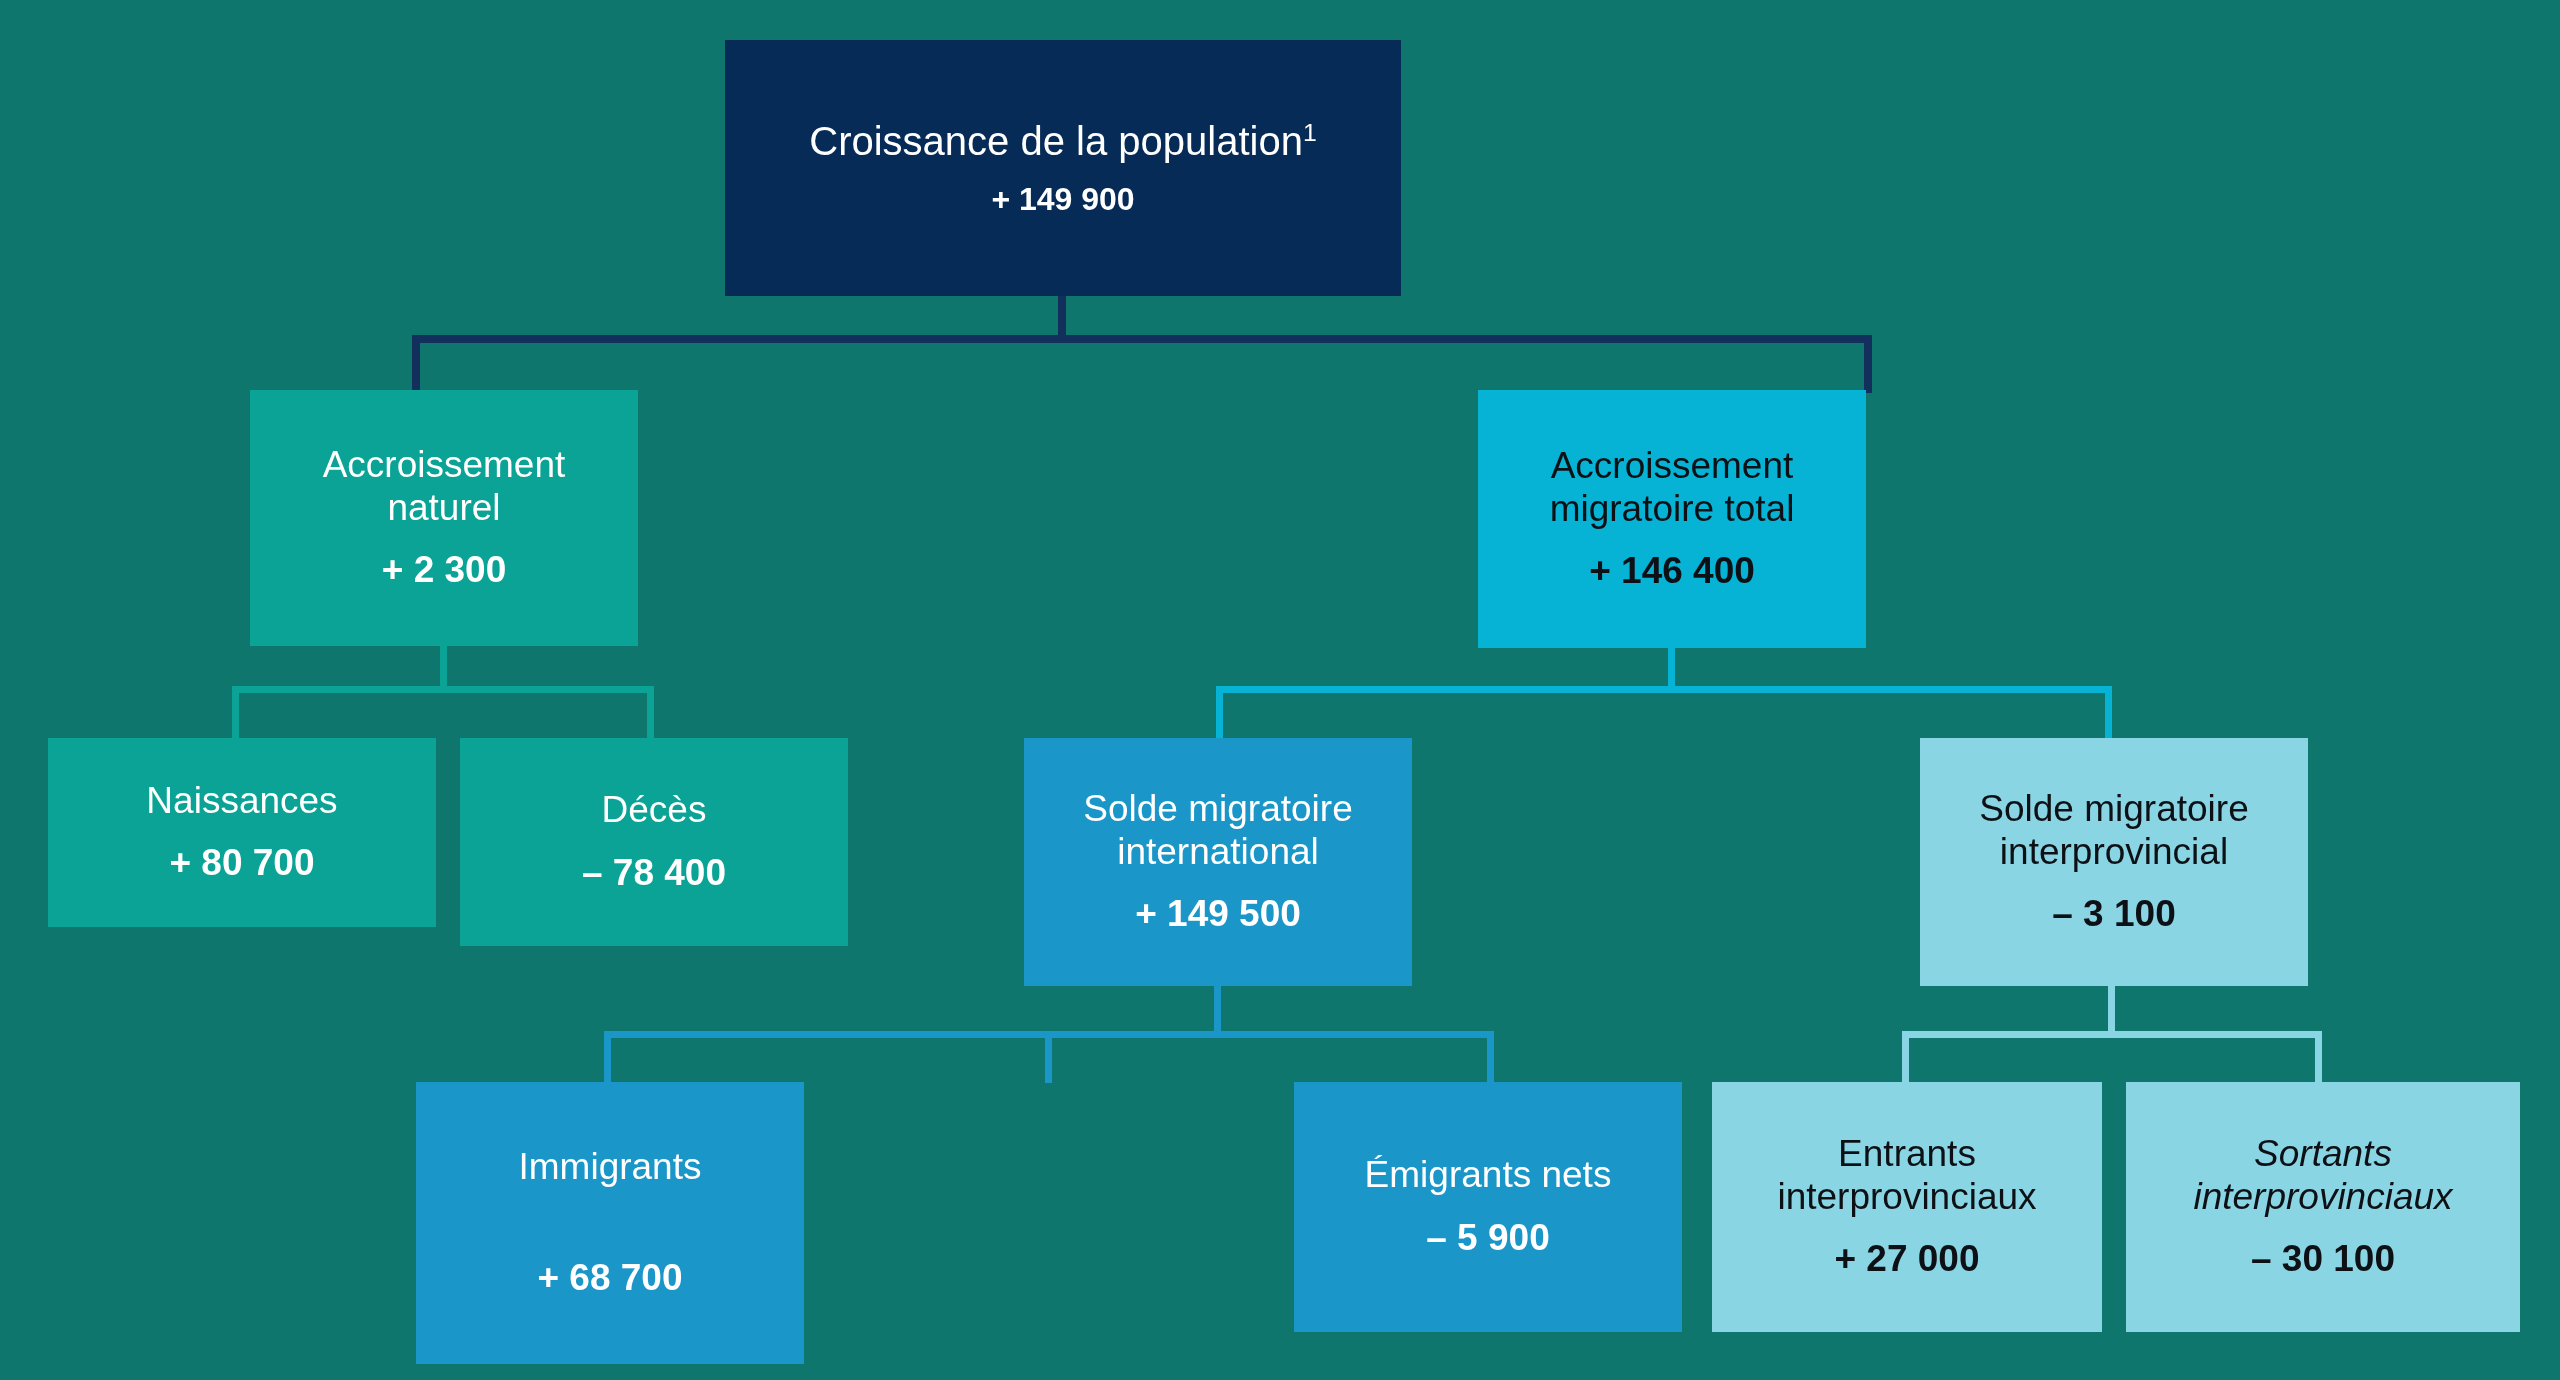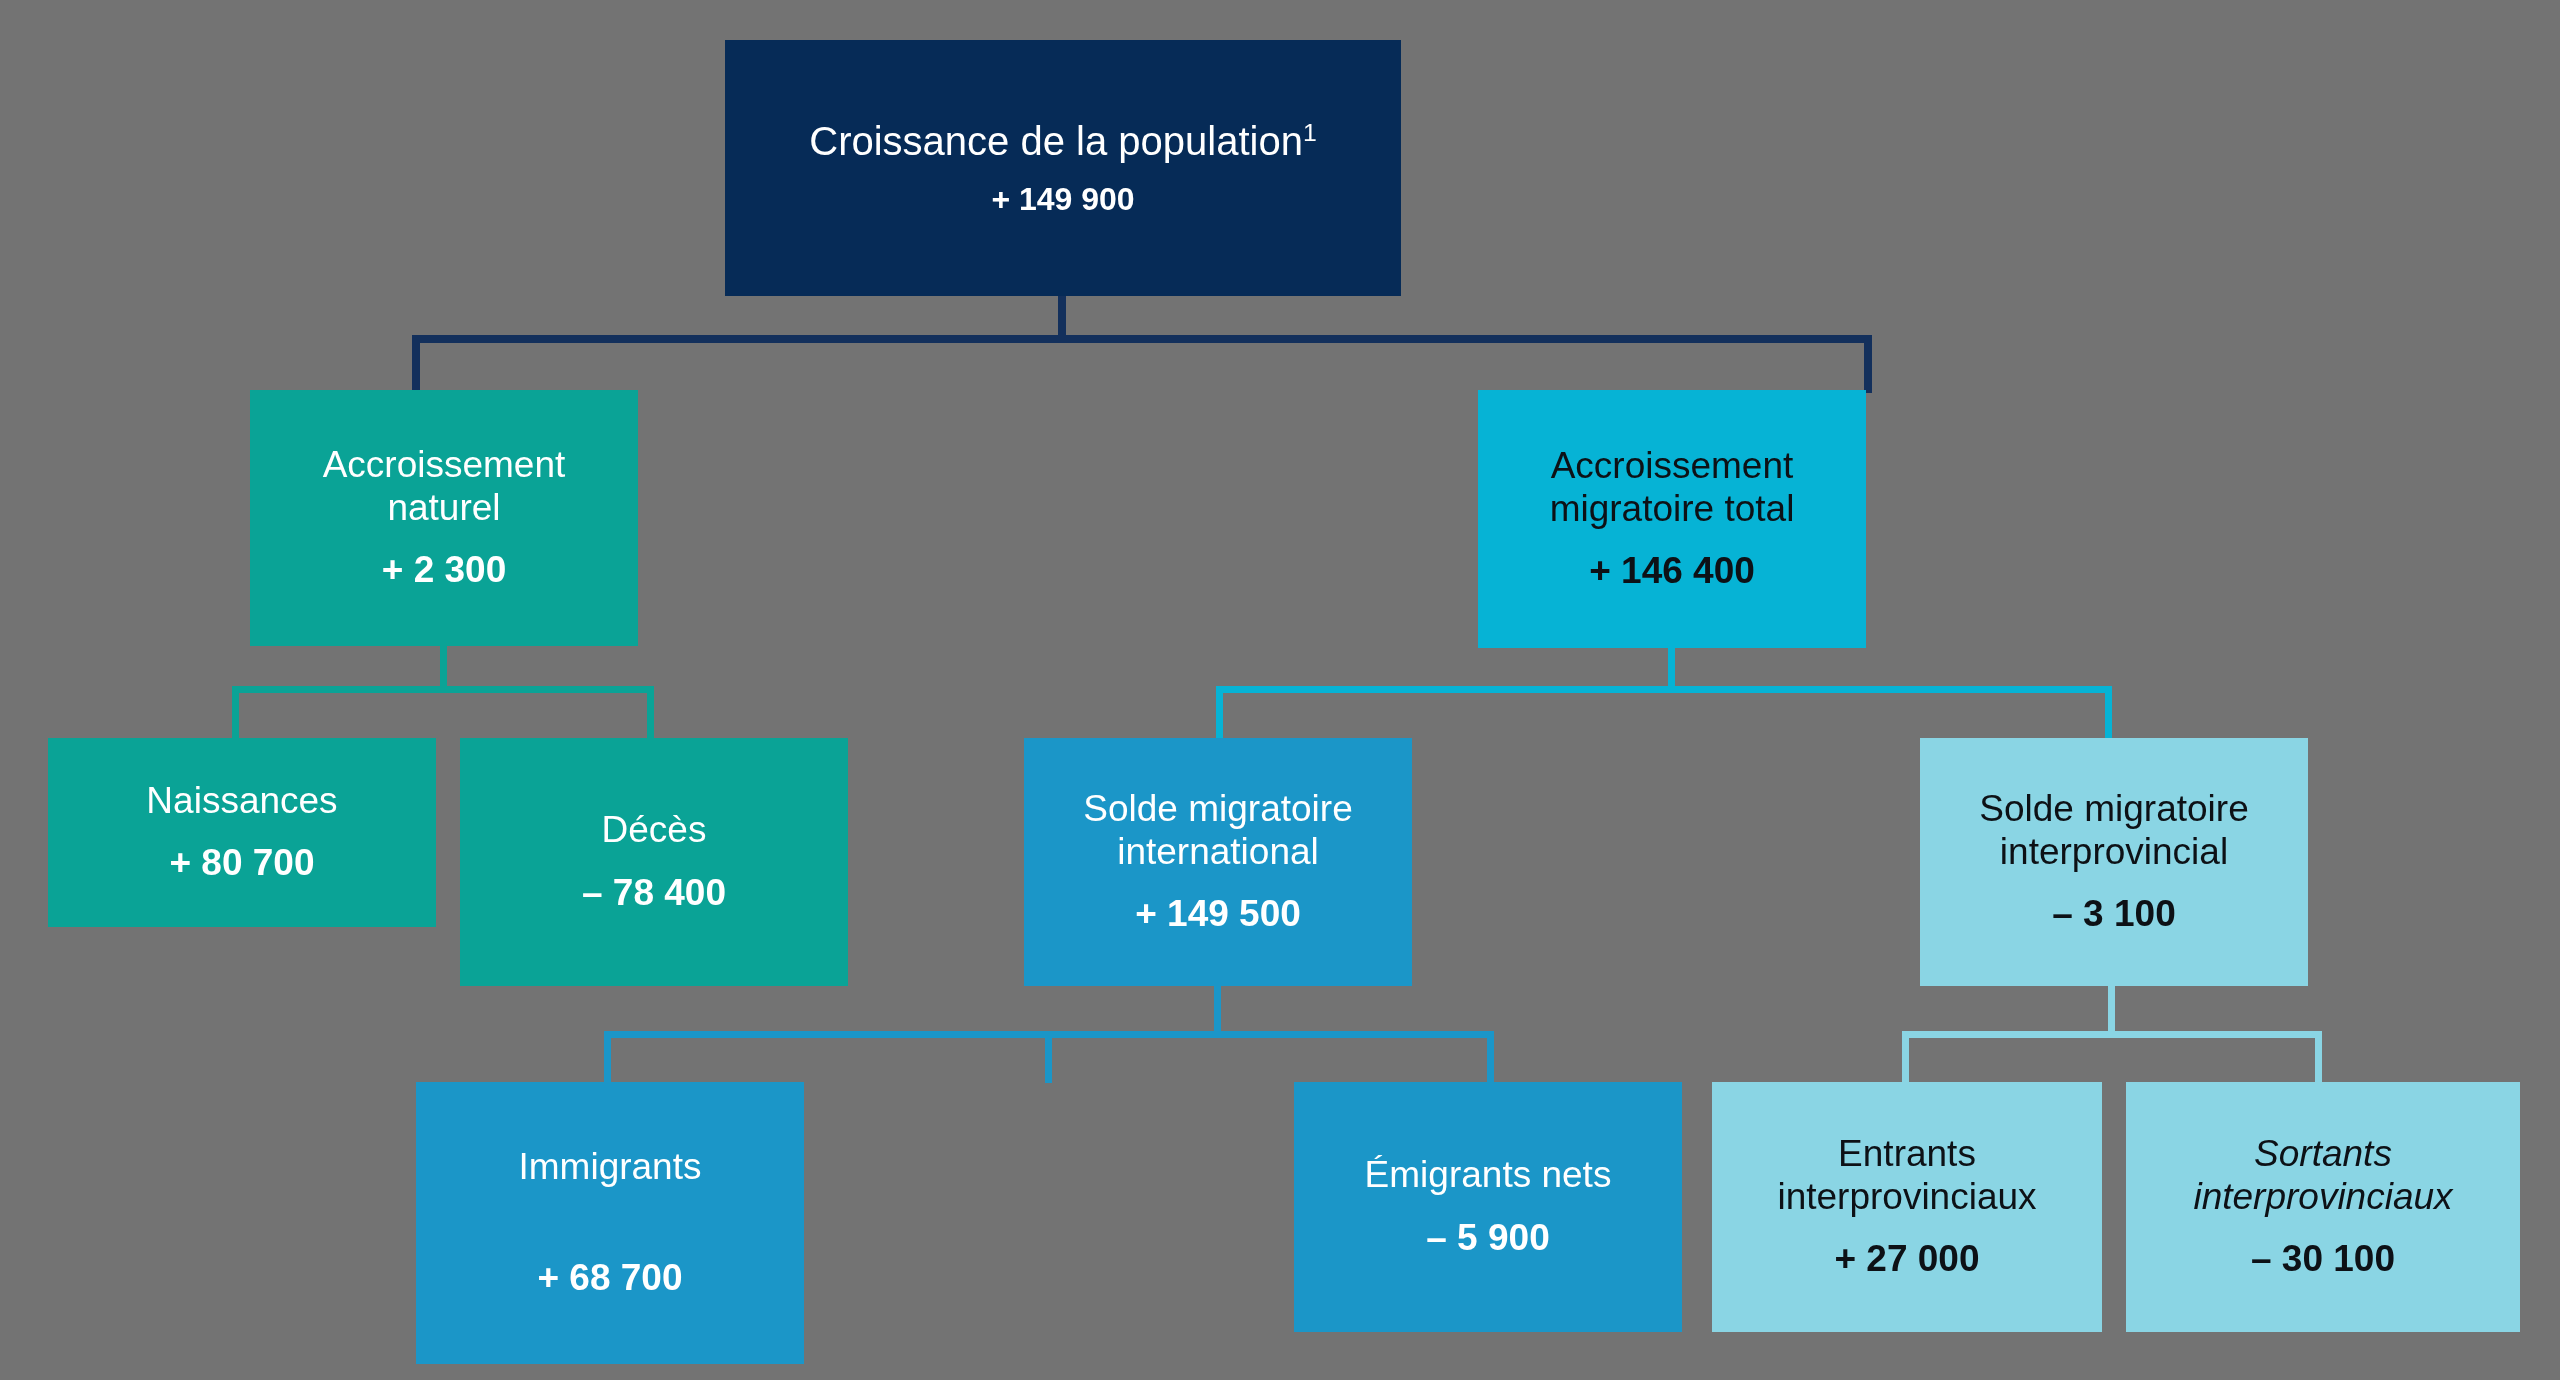--- a/index.html
+++ b/index.html
@@ -7,21 +7,21 @@
     padding: 0;
     background: #ffffff;
   }
   body {
     font-family: "Liberation Sans", sans-serif;
   }
   #diagram {
     position: relative;
     width: 2560px;
     height: 1380px;
-    background: #737373;
+    background: #0f766e;
     overflow: hidden;
   }
   .node {
     position: absolute;
     box-sizing: border-box;
     display: flex;
     flex-direction: column;
     align-items: center;
     justify-content: center;
     text-align: center;
@@ -103,21 +103,21 @@
     <div class="label" style="font-size:37px;">Accroissement
 migratoire total</div>
     <div class="value" style="font-size:37px;">+ 146 400</div>
   </div>
 
   <div class="node t-green" style="left:48px; top:738px; width:388px; height:189px;">
     <div class="label" style="font-size:37px;">Naissances</div>
     <div class="value" style="font-size:37px;">+ 80 700</div>
   </div>
 
-  <div class="node t-green" style="left:460px; top:738px; width:388px; height:248px;">
+  <div class="node t-green" style="left:460px; top:738px; width:388px; height:208px;">
     <div class="label" style="font-size:37px;">Décès</div>
     <div class="value" style="font-size:37px;">– 78 400</div>
   </div>
 
   <div class="node t-blue" style="left:1024px; top:738px; width:388px; height:248px;">
     <div class="label" style="font-size:37px;">Solde migratoire
 international</div>
     <div class="value" style="font-size:37px;">+ 149 500</div>
   </div>
 

